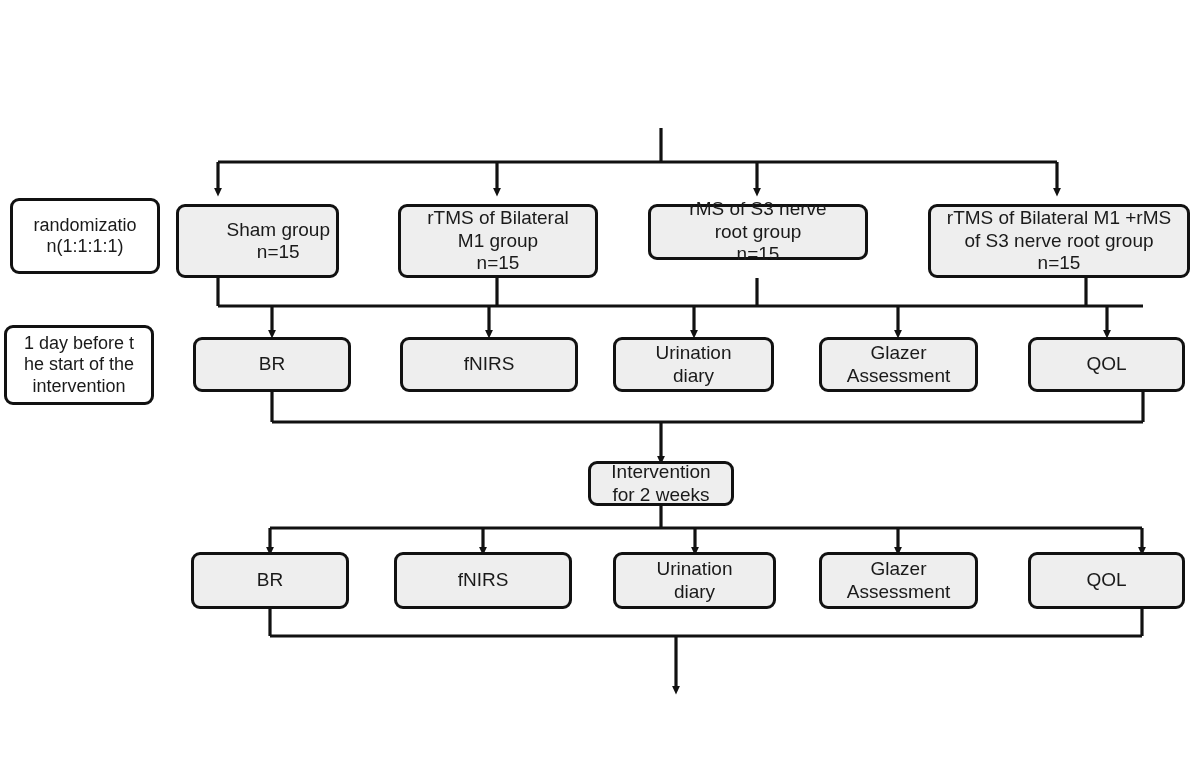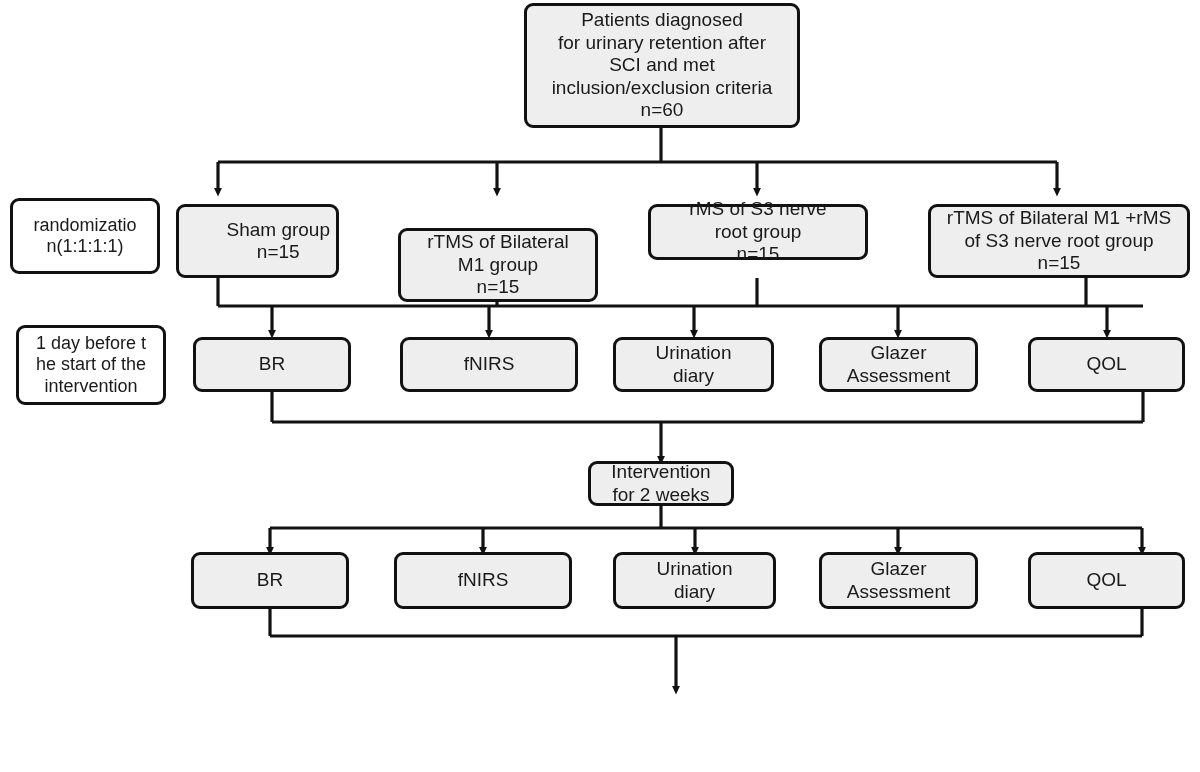--- a/index.html
+++ b/index.html
@@ -96,57 +96,50 @@
       <path d="M898,528 L898,551" marker-end="url(#arrow)"></path>
       <path d="M1142,528 L1142,551" marker-end="url(#arrow)"></path>
 
       <path d="M270,609 L270,636"></path>
       <path d="M1142,609 L1142,636"></path>
       <path d="M270,636 L1142,636"></path>
       <path d="M676,636 L676,690" marker-end="url(#arrow)"></path>
     </g>
   </svg>
 
-  <div class="node" style="left:524px; top:3px; width:276px; height:125px;">
-    <span class="txt">Patients diagnosed
-for urinary retention after
-SCI and met
-inclusion/exclusion criteria
-n=60</span>
-  </div>
 
   <div class="node white small" style="left:10px; top:198px; width:150px; height:76px;">
     <span class="txt">randomizatio
 n(1:1:1:1)</span>
   </div>
 
   <div class="node" style="left:176px; top:204px; width:163px; height:74px;justify-content:flex-end;">
     <span class="txt">Sham  group
 n=15</span>
   </div>
 
-  <div class="node" style="left:398px; top:204px; width:200px; height:74px;margin-top:24px;">
+  <div class="node" style="left:398px; top:204px; width:200px; height:74px;">
     <span class="txt">rTMS of Bilateral
 M1 group
 n=15</span>
   </div>
 
   <div class="node" style="left:648px; top:204px; width:220px; height:56px;">
     <span class="txt">rMS of S3 nerve
 root group
 n=15</span>
   </div>
 
   <div class="node" style="left:928px; top:204px; width:262px; height:74px;align-items:center;">
     <span class="txt">rTMS of Bilateral M1 +rMS
 of S3 nerve root group
 n=15</span>
   </div>
 
-  <div class="node white small" style="left:16px; top:325px; width:150px; height:80px;">
+  <div class="node white small" style="left:4px; top:325px; width:150px; height:80px;">
     <span class="txt">1 day before t
 he start of the
 intervention</span>
   </div>
 
   <div class="node" style="left:193px; top:337px; width:158px; height:55px;">
     <span class="txt">BR</span>
   </div>
 
   <div class="node" style="left:400px; top:337px; width:178px; height:55px;">

